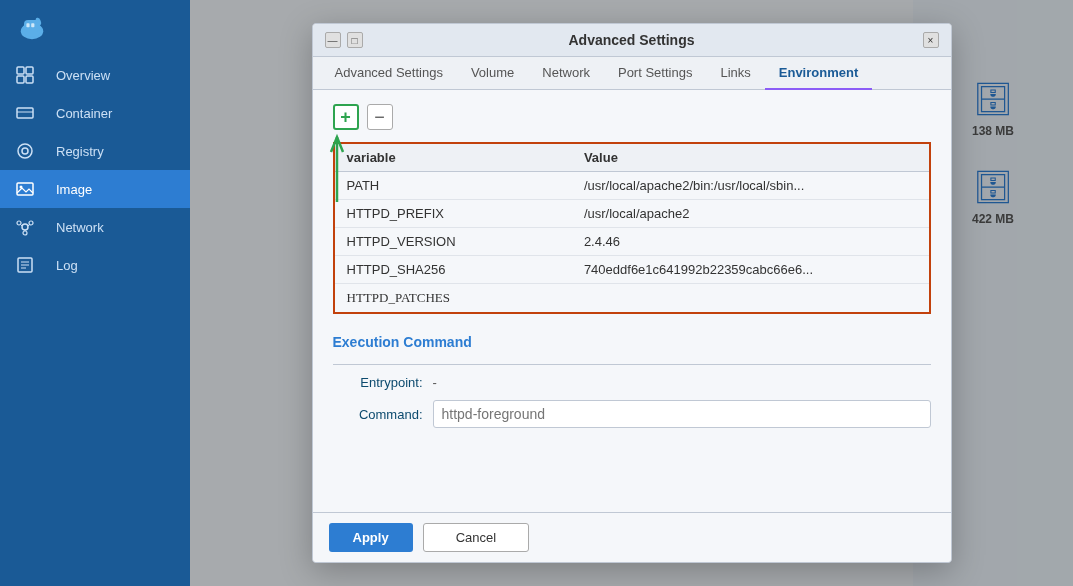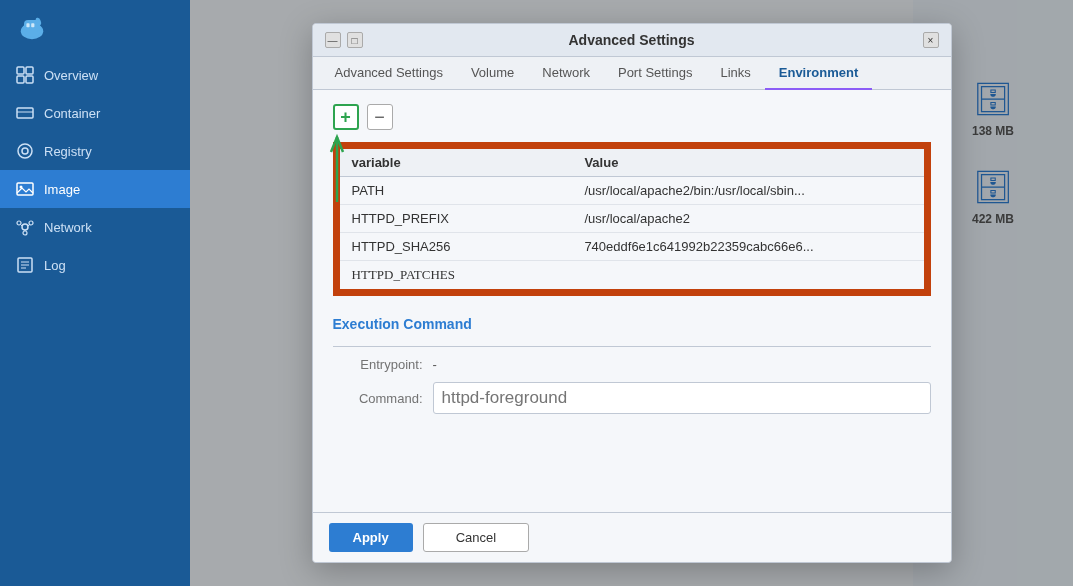--- a/index.html
+++ b/index.html
@@ -30,21 +30,21 @@
     .whale-icon {
       width: 32px;
       height: 32px;
     }
     .sidebar-item {
       display: flex;
       align-items: center;
       padding: 10px 16px;
       color: #cce0f5;
       cursor: pointer;
-      gap: 10px;
+      gap: 22px;
     }
     .sidebar-item.active {
       background: #2d7dd2;
       color: #fff;
     }
     .sidebar-item-icon {
       width: 18px;
       height: 18px;
       flex-shrink: 0;
     }
@@ -212,21 +212,21 @@
 
     
     .arrow-container {
       position: relative;
     }
 
     
     .env-table {
       width: 100%;
       border-collapse: collapse;
-      border: 7px solid #c2410c;
+      border: 2px solid #c2410c;
     }
     .env-table th {
       background: #eef1f5;
       padding: 6px 12px;
       text-align: left;
       font-size: 13px;
       color: #333;
       font-weight: 600;
       border-bottom: 1px solid #c0c8d4;
     }
@@ -256,34 +256,34 @@
     }
     .form-row {
       display: flex;
       align-items: center;
       margin-bottom: 10px;
       gap: 10px;
     }
     .form-label {
       width: 90px;
       font-size: 13px;
-      color: #737373;
+      color: #0c4a6e;
       text-align: right;
       flex-shrink: 0;
     }
     .form-value {
       font-size: 13px;
       color: #555;
     }
     .form-input {
       flex: 1;
       padding: 5px 8px;
       border: 1px solid #c0c8d4;
       border-radius: 3px;
-      font-size: 17px;
+      font-size: 14px;
       background: white;
       color: #888;
     }
 
     
     .dialog-footer {
       border-top: 1px solid #c0c8d4;
       padding: 10px 16px;
       display: flex;
       gap: 10px;
@@ -450,20 +450,24 @@
           <tbody id="env-table-body">
           <tr>
                 <td>PATH</td>
                 <td>/usr/local/apache2/bin:/usr/local/sbin...</td>
               </tr>
               <tr>
                 <td>HTTPD_PREFIX</td>
                 <td>/usr/local/apache2</td>
               </tr>
               <tr>
+                <td>HTTPD_VERSION</td>
+                <td>2.4.46</td>
+              </tr>
+              <tr>
                 <td>HTTPD_SHA256</td>
                 <td>740eddf6e1c641992b22359cabc66e6...</td>
               </tr>
               <tr>
                 <td>HTTPD_PATCHES</td>
                 <td></td>
               </tr>
             </tbody>
         </table>
 

